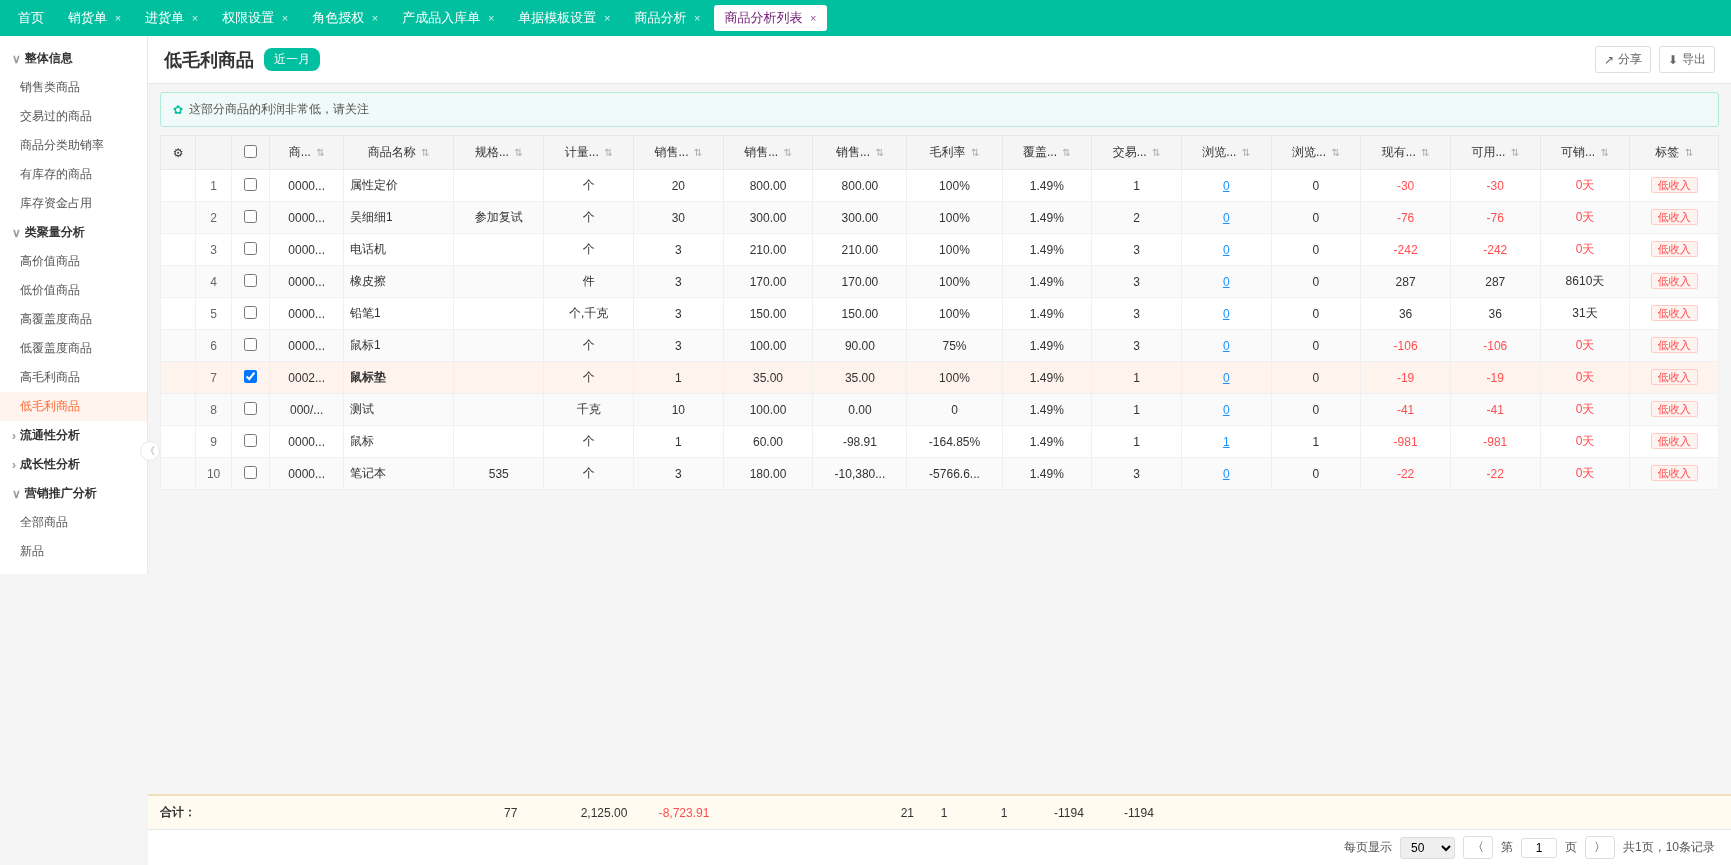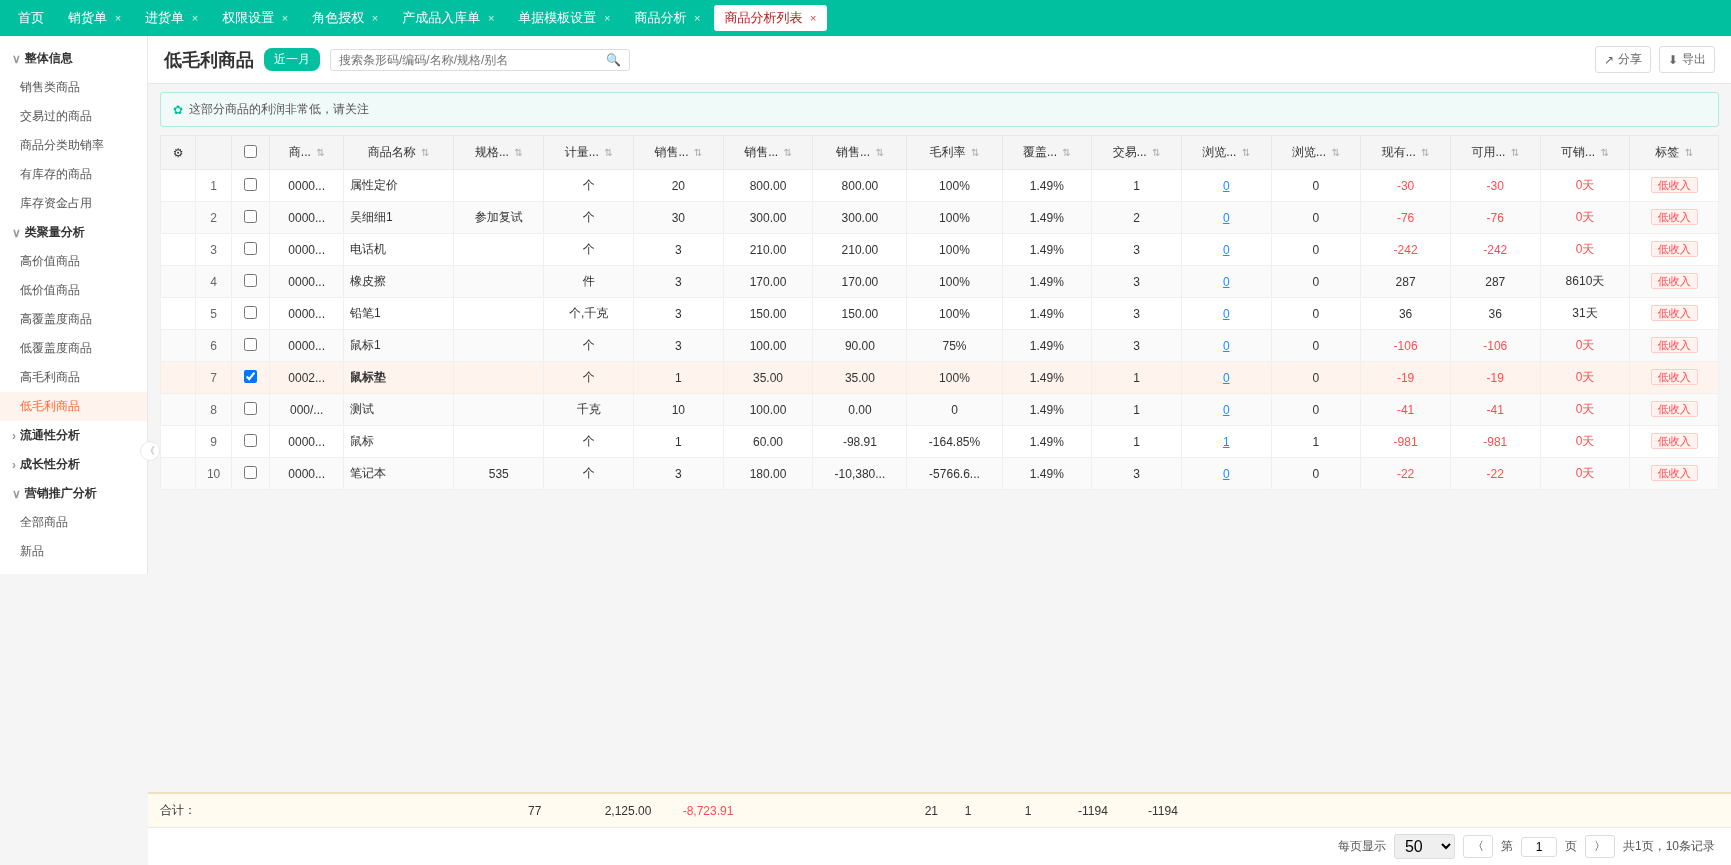--- a/index.html
+++ b/index.html
@@ -15,21 +15,21 @@
       gap: 4px;
     }
     .nav-item {
       color: #fff;
       padding: 4px 10px;
       cursor: pointer;
       font-size: 13px;
       border-radius: 3px;
       white-space: nowrap;
     }
-    .nav-item.active { background: #fff; color: #b91c1c; }
+    .nav-item.active { background: #fff; color: #701a75; }
     .nav-item .close { margin-left: 4px; font-size: 11px; opacity: 0.8; }
 
     
     .main-layout {
       display: flex;
       height: calc(100vh - 36px);
     }
 
     
     .sidebar {
@@ -189,38 +189,38 @@
 
     
     .footer-total {
       background: #fffbf0;
       border-top: 2px solid #f0e0c0;
       padding: 8px 12px;
       display: flex;
       align-items: center;
       font-size: 12px;
     }
-    .footer-total .label { font-weight: normal; margin-right: 32px; }
+    .footer-total .label { font-weight: bold; margin-right: 8px; }
 
     .pagination-bar {
       background: #fff;
       border-top: 1px solid #e8e8e8;
       padding: 6px 16px;
       display: flex;
       align-items: center;
       justify-content: flex-end;
       gap: 8px;
       font-size: 12px;
       color: #555;
     }
     .pagination-bar select {
       border: 1px solid #ddd;
       border-radius: 3px;
       padding: 2px 6px;
-      font-size: 16px;
+      font-size: 12px;
     }
     .page-btn {
       border: 1px solid #ddd;
       background: #fff;
       border-radius: 3px;
       padding: 2px 8px;
       cursor: pointer;
       font-size: 12px;
     }
     .page-input {
@@ -314,24 +314,20 @@
       <div class="sidebar-item">新品</div>
     </div>
     <div class="collapse-btn">《</div>
   </div>
 
   <div class="content">
 
     <div class="page-header">
       <span class="page-title">低毛利商品</span>
       <button class="filter-btn">近一月</button>
-      <div class="search-box">
-        <input type="text" placeholder="搜索条形码/编码/名称/规格/别名" style="">
-        <span class="search-icon">🔍</span>
-      </div>
       <div class="header-actions">
         <button class="action-btn">
           <span>↗</span>
           <span>分享</span>
         </button>
         <button class="action-btn">
           <span>⬇</span>
           <span>导出</span>
         </button>
       </div>

